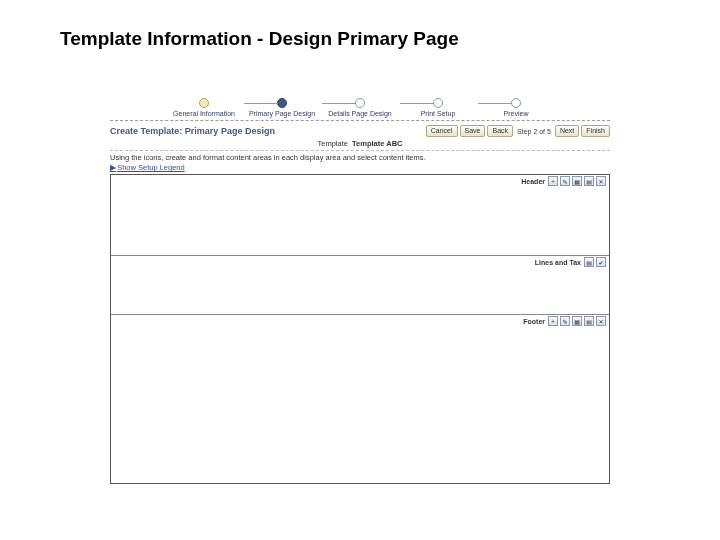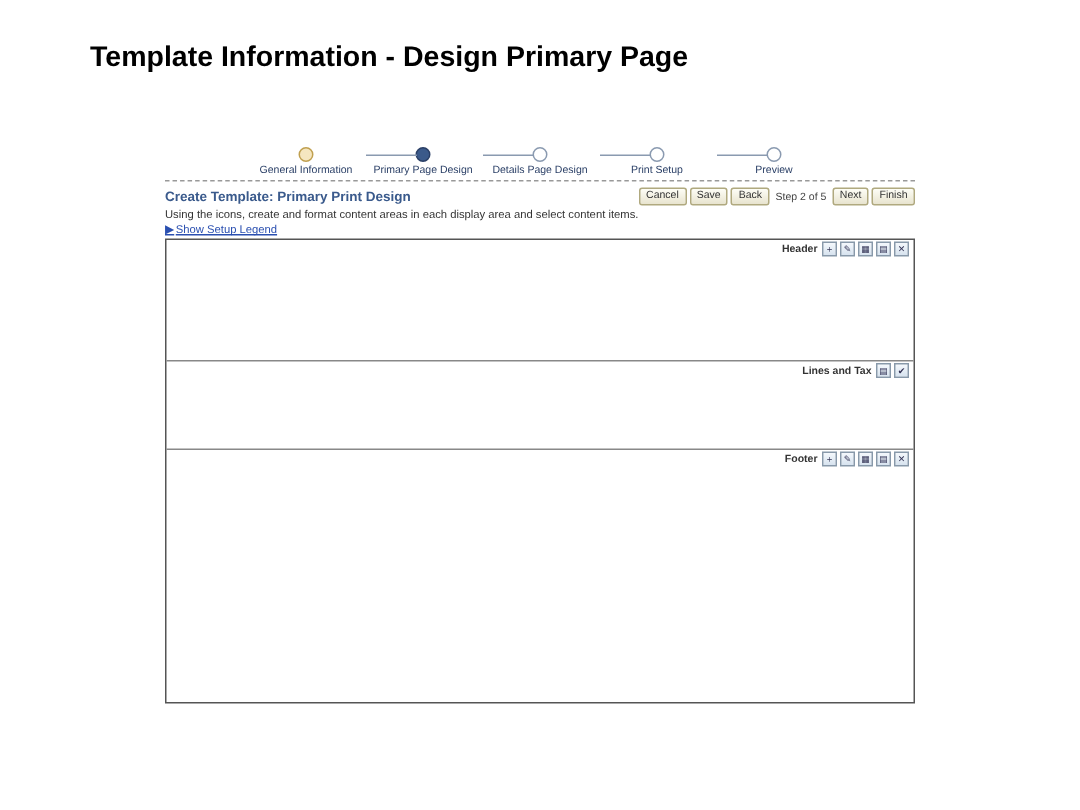--- a/index.html
+++ b/index.html
@@ -183,31 +183,35 @@
       </div>
       <div class="step">
         <div class="dot"></div>
         <div class="lbl">Preview</div>
       </div>
     </div>
   </div>
 
   
   <div class="hdr-row">
-    <div class="page-head">Create Template: Primary Print Design</div>
+    <div class="page-head">Create Template: Primary Page Design</div>
     <div class="btns">
       <div class="btn">Cancel</div>
       <div class="btn">Save</div>
       <div class="btn">Back</div>
       <span class="step-txt">Step 2 of 5</span>
       <div class="btn">Next</div>
       <div class="btn">Finish</div>
     </div>
   </div>
 
+  <div class="tmpl-line">
+    <span>Template</span>&nbsp;
+    <b>Template ABC</b>
+  </div>
 
   <div class="instr">Using the icons, create and format content areas in each display area and select content items.</div>
   <span class="legend-link">
     <span class="tri">▶</span>
     <span>Show Setup Legend</span>
   </span>
 
   
   <div class="canvas">
 

